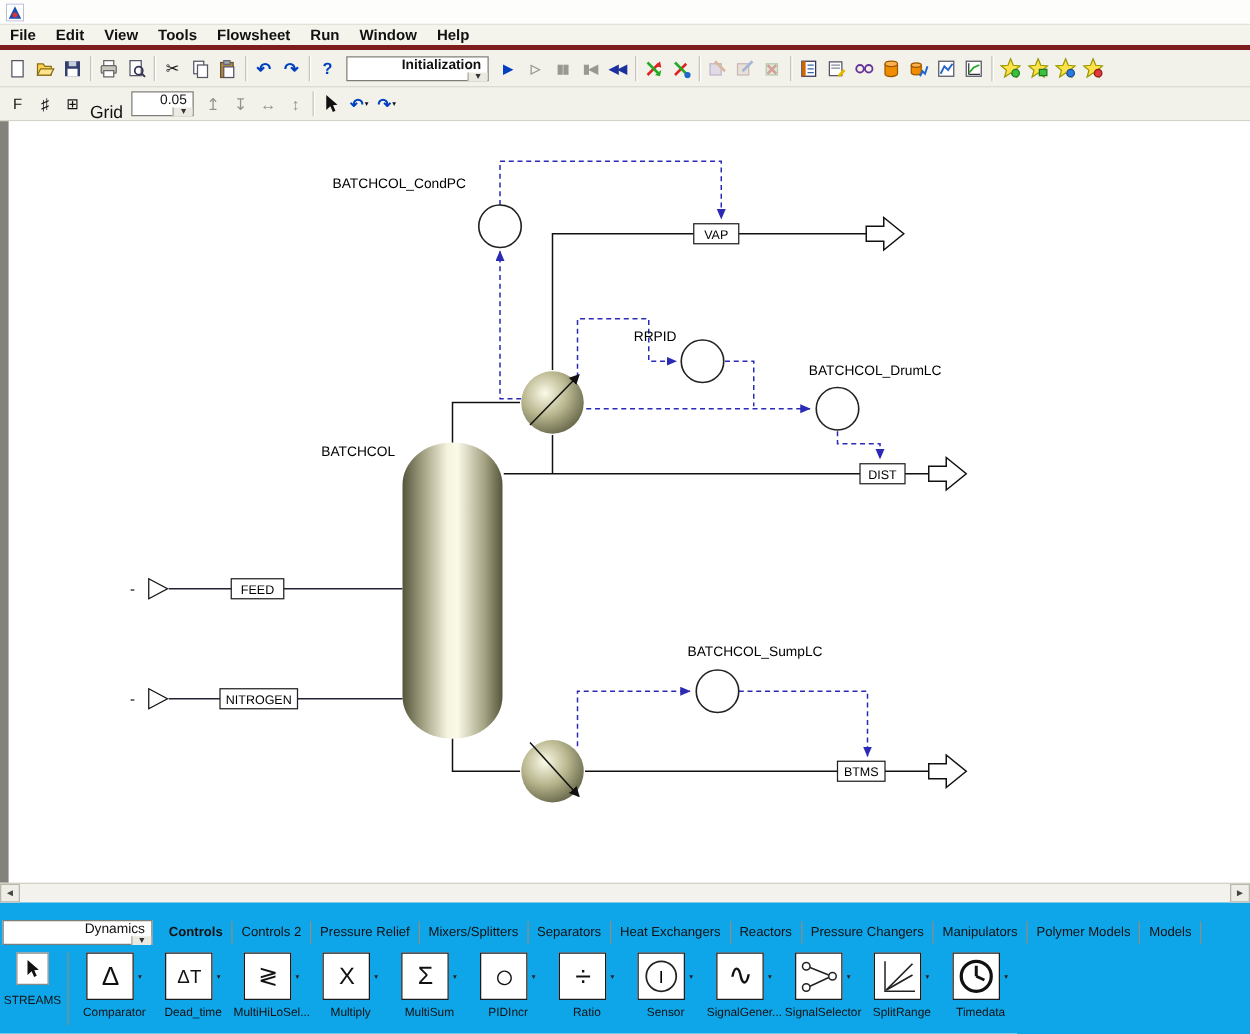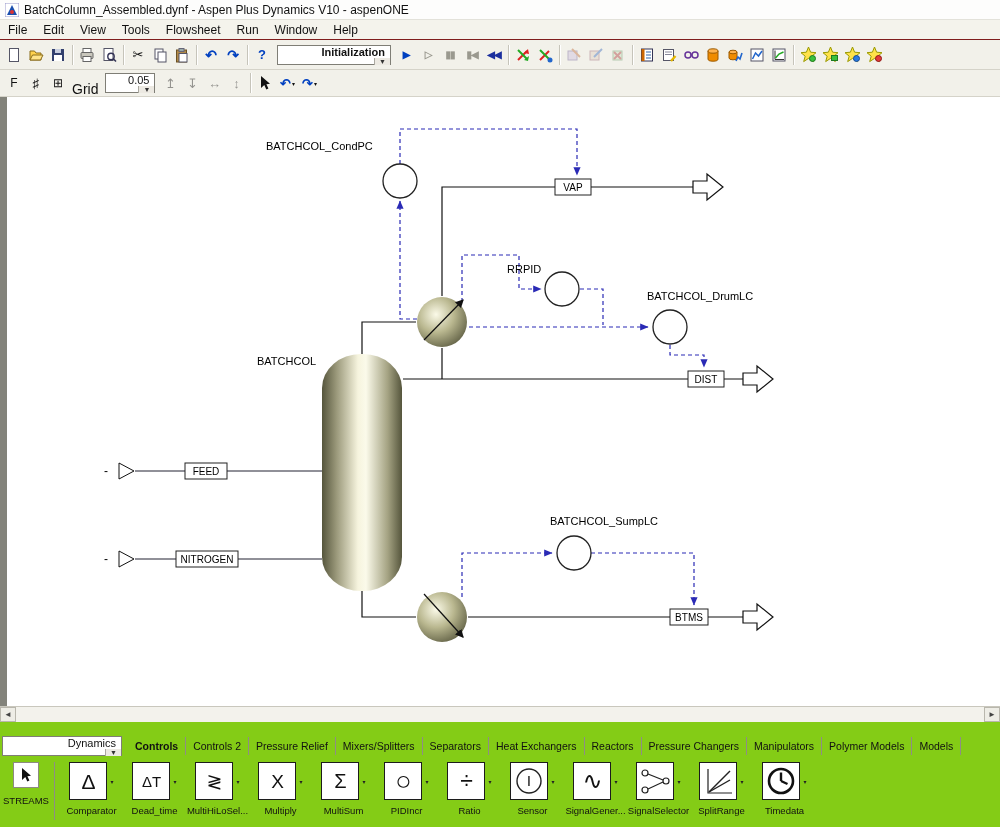--- a/index.html
+++ b/index.html
@@ -3,21 +3,21 @@
 <meta charset="utf-8">
 <style>
   * { box-sizing: border-box; margin: 0; padding: 0; }
   html,body { width:1000px; height:827px; }
   body { font-family:"Liberation Sans", sans-serif; background:#f0efe8; color:#111; overflow:hidden; }
 
   
   .titlebar { height:20px; background:#fdfdfc; display:flex; align-items:center; gap:5px;
               padding:0 5px; font-size:12px; border-bottom:1px solid #e3e2da; }
   .menubar { height:20px; background:#f4f3ec; display:flex; align-items:center; font-size:12px;
-             border-bottom:1px solid #7f1d1d; }
+             border-bottom:4px solid #7f1d1d;font-weight:bold; }
   .menu-item { padding:0 8px; height:100%; display:flex; align-items:center; cursor:default; }
 
   .toolbar { background:#f2f1ea; display:flex; align-items:center; padding:0 3px;
              border-bottom:1px solid #d5d3c9; }
   .t1 { height:30px; } .t2 { height:27px; }
   .tb-btn { min-width:22px; height:22px; display:flex; align-items:center; justify-content:center;
             border:1px solid transparent; font-size:13px; }
   .tb-btn.disabled { opacity:.42; }
   .sep { width:1px; height:20px; background:#c6c4ba; margin:0 3px; box-shadow:1px 0 0 #ffffff; }
   .glyph-blue { color:#0040c0; font-weight:bold; }
@@ -41,21 +41,21 @@
   .gutter { width:7px; background:#83837b; }
   .canvas { flex:1; background:#ffffff; position:relative; }
 
   
   .hscroll { height:16px; display:flex; background:#f3f2ec; border-top:1px solid #c9c7bd; }
   .sbtn { width:16px; height:15px; border:1px solid #b9b7ad; background:#eeede6; font-size:8px;
           display:flex; align-items:center; justify-content:center; color:#444; }
   .strack { flex:1; }
 
   
-  .library { height:105px; background:#84cc16; padding-top:13px; }
+  .library { height:105px; background:#0ea5e9; padding-top:13px; }
   .lib-row1 { display:flex; align-items:center; height:22px; padding:0 2px; }
   .tabs { display:flex; margin-left:6px; font-size:10.5px; }
   .tab { padding:3px 7px; border-right:1px solid #8f8d85; white-space:nowrap; cursor:default; }
   .tab.active { font-weight:bold; }
   .lib-row2 { display:flex; align-items:flex-start; padding:5px 3px 0 3px; }
   .streams-sec { width:46px; text-align:center; }
   .pointer-btn { width:26px; height:26px; border:1px solid #8c8a82; background:#fff; margin:0 auto;
                  display:flex; align-items:center; justify-content:center; }
   .sec-label { font-size:9.5px; margin-top:7px; white-space:nowrap; }
   .ms-sec { width:78px; text-align:center; margin-left:4px; }
@@ -71,21 +71,20 @@
 </style>
 </head>
 <body>
 
 <div class="titlebar">
   <svg width="14" height="14">
     <rect x="0" y="0" width="14" height="14" fill="#fff" stroke="#99c"></rect>
     <polygon points="2,12 7,2 12,12" fill="#1b4fae"></polygon>
     <circle cx="7" cy="9" r="2" fill="#d33"></circle>
   </svg>
-  <span>BatchColumn_Assembled.dynf - Aspen Plus Dynamics V10 - aspenONE</span>
 </div>
 
 <div class="menubar">
   <span class="menu-item">File</span>
   <span class="menu-item">Edit</span>
   <span class="menu-item">View</span>
   <span class="menu-item">Tools</span>
   <span class="menu-item">Flowsheet</span>
   <span class="menu-item">Run</span>
   <span class="menu-item">Window</span>

